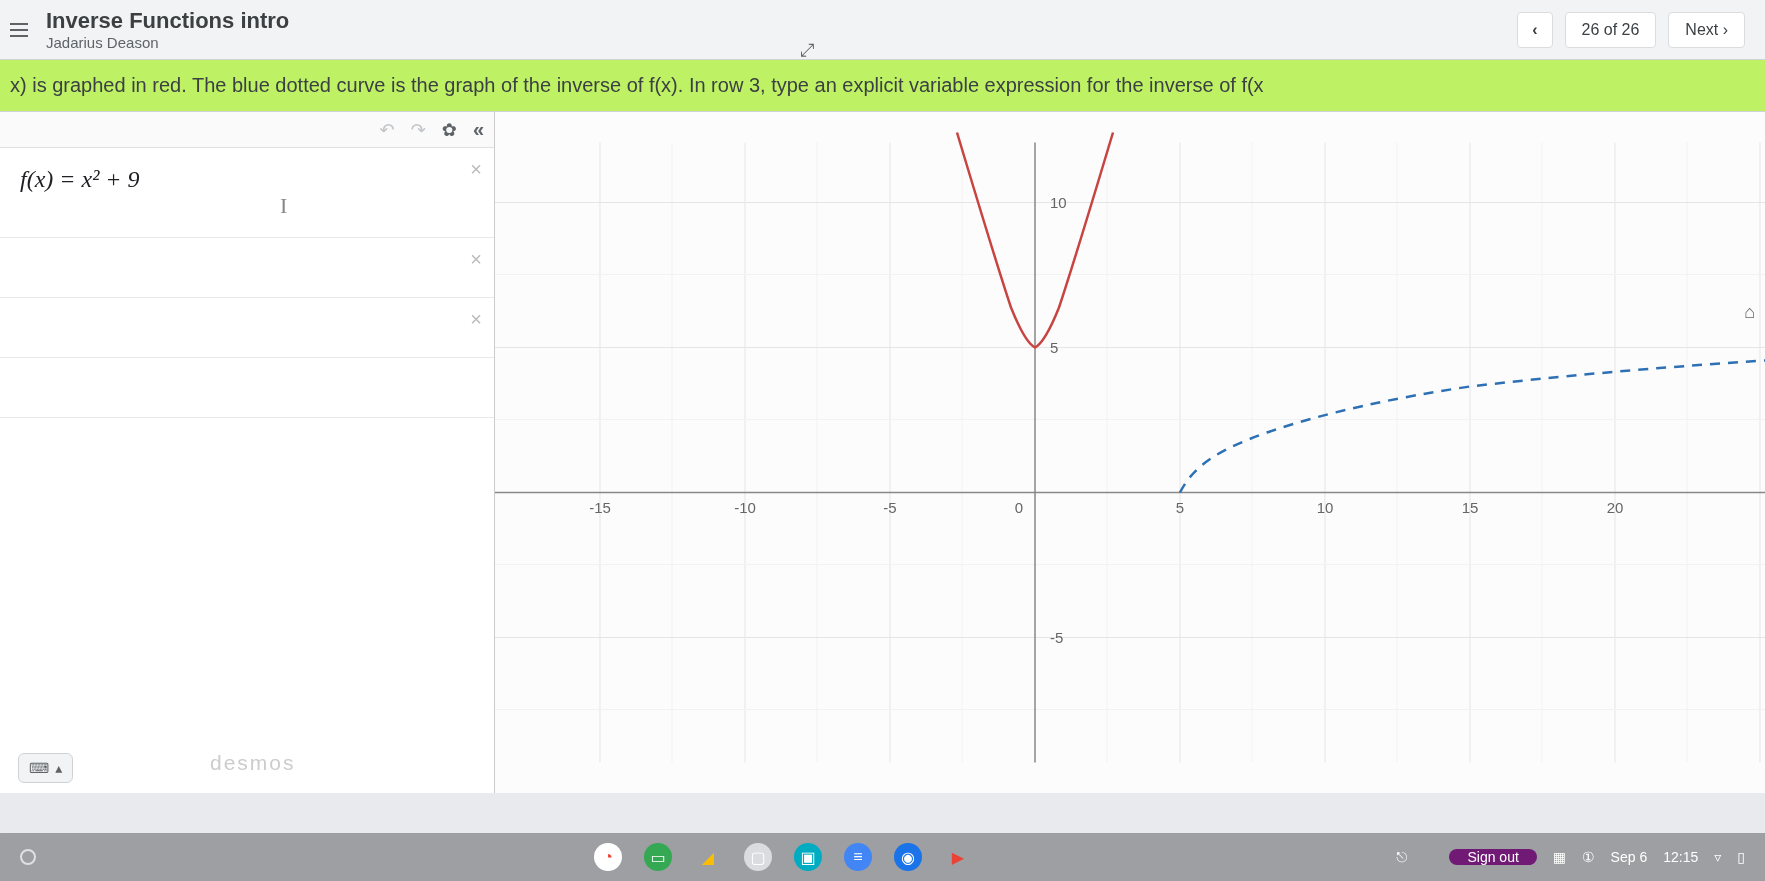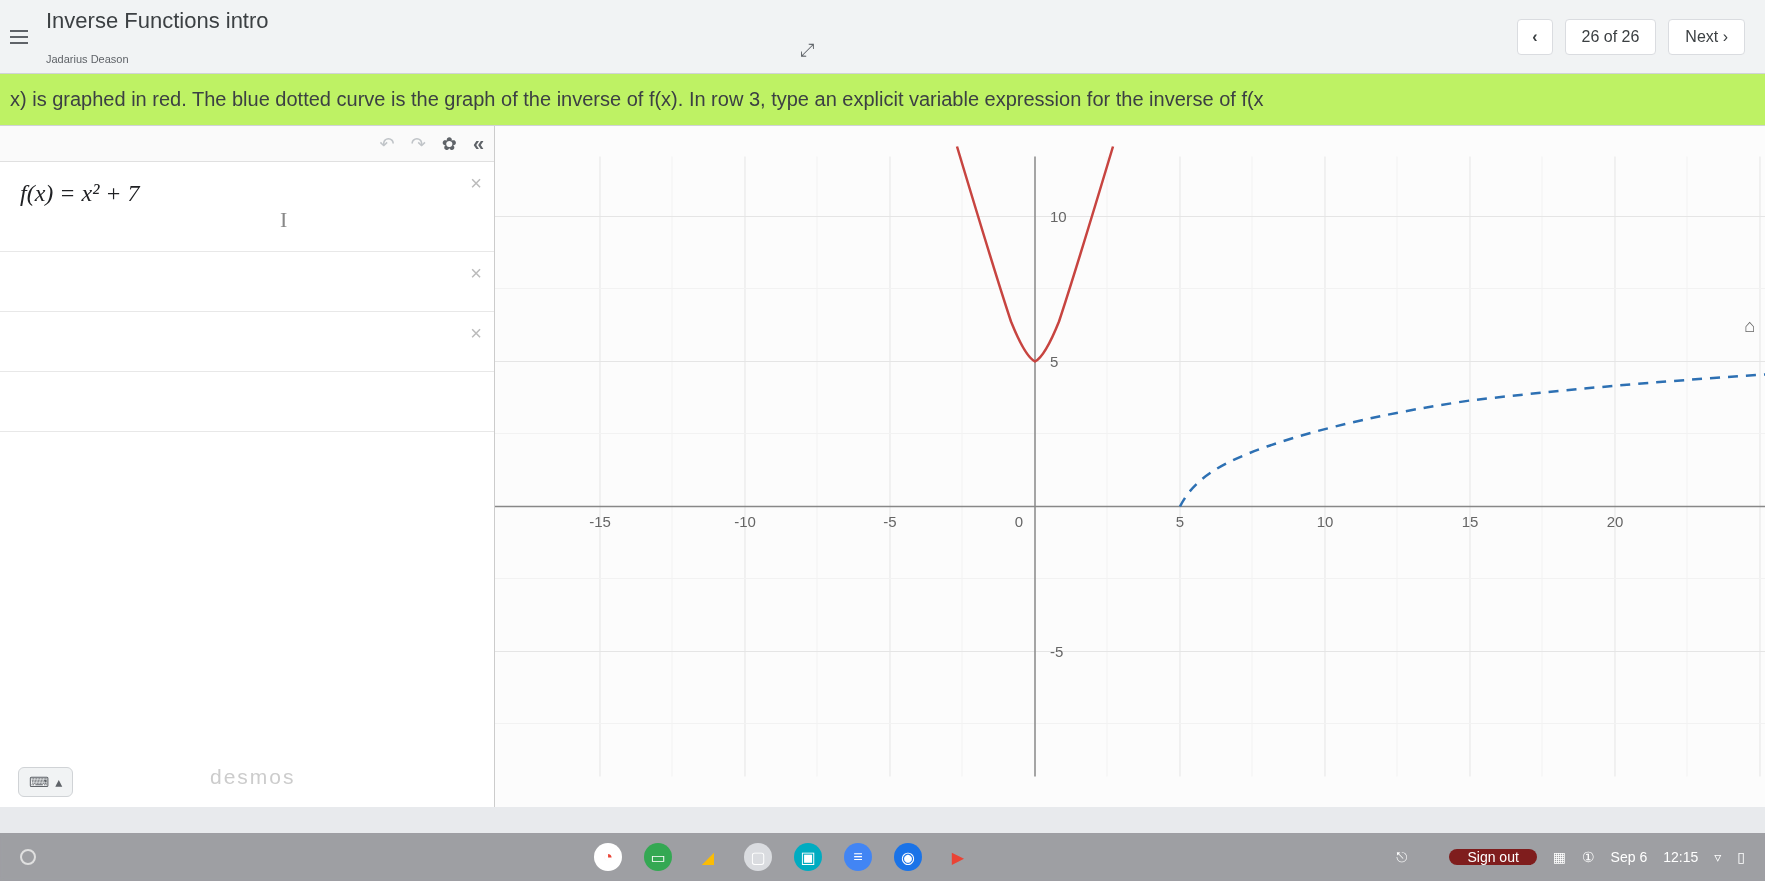--- a/index.html
+++ b/index.html
@@ -21,22 +21,22 @@
   border-bottom: 1px solid #d0d3d6;
 }
 .hamburger {
   width: 24px; height: 24px;
   display: flex; flex-direction: column; justify-content: center; gap: 4px;
   margin-right: 12px;
   cursor: pointer;
 }
 .hamburger span { display:block; height:2px; background:#5f6368; width:18px; }
 .title-block { flex: 1; }
-.page-title { font-size: 22px; color: #3c4043; font-weight: 400; }
-.page-sub { font-size: 11px; color: #5f6368; margin-top: 19px; }
+.page-title { font-size: 22px; color: #3c4043; font-weight: 700; }
+.page-sub { font-size: 15px; color: #5f6368; margin-top: 0; }
 .fullscreen-icon { position:absolute; left: 800px; top: 40px; font-size: 18px; color:#5f6368; cursor:pointer; }
 .header-right { display:flex; align-items:center; gap:12px; }
 .nav-btn {
   background:#fff; border:1px solid #dadce0; padding:8px 16px;
   font-size:16px; color:#3c4043; cursor:pointer; border-radius:4px;
 }
 .nav-prev { padding:8px 14px; font-weight:bold; }
 
 
 .prompt {
@@ -96,21 +96,21 @@
 .taskbar {
   position:absolute; bottom:0; left:0; right:0; height:48px;
   background:rgba(20,20,25,0.35); backdrop-filter: blur(2px);
   display:flex; align-items:center; padding:0 20px;
   color:#fff; font-size:14px;
 }
 .taskbar-left { display:flex; gap:18px; align-items:center; flex:1; }
 .sys-circle { width:16px; height:16px; border:2px solid #e0e0e0; border-radius:50%; }
 .task-icons { display:flex; gap:22px; align-items:center; margin-left:540px; }
 .task-icon { width:28px; height:28px; border-radius:50%; display:flex; align-items:center; justify-content:center; font-size:16px; cursor:pointer; }
-.signout-btn { background:#7f1d1d; color:#fff; border:none; padding:0 18px; border-radius:16px; font-size:14px; cursor:pointer; margin-left:26px; }
+.signout-btn { background:#701a75; color:#fff; border:none; padding:0 18px; border-radius:16px; font-size:14px; cursor:pointer; margin-left:26px; }
 .taskbar-right { display:flex; gap:16px; align-items:center; }
 .tray-icon { font-size:14px; }
 </style>
 </head>
 <body>
 
 <div class="header">
   <div class="hamburger">
     <span></span>
       <span></span>
@@ -134,21 +134,21 @@
 
   <div class="expr-panel">
     <div class="expr-toolbar">
       <span class="tool-undo">↶</span>
       <span class="tool-redo">↷</span>
       <span class="tool-gear">✿</span>
       <span class="tool-collapse">«</span>
     </div>
 
     <div class="expr-row has-close">
-      <div class="expr-formula">f(x) = x² + 7</div>
+      <div class="expr-formula">f(x) = x² + 9</div>
       <div class="cursor-i">I</div>
     </div>
 
 
     <div class="expr-row has-close"></div>
     <div class="expr-row has-close"></div>
     <div class="expr-row"></div>
 
     <div class="keypad-toggle">
       <span>⌨</span>

